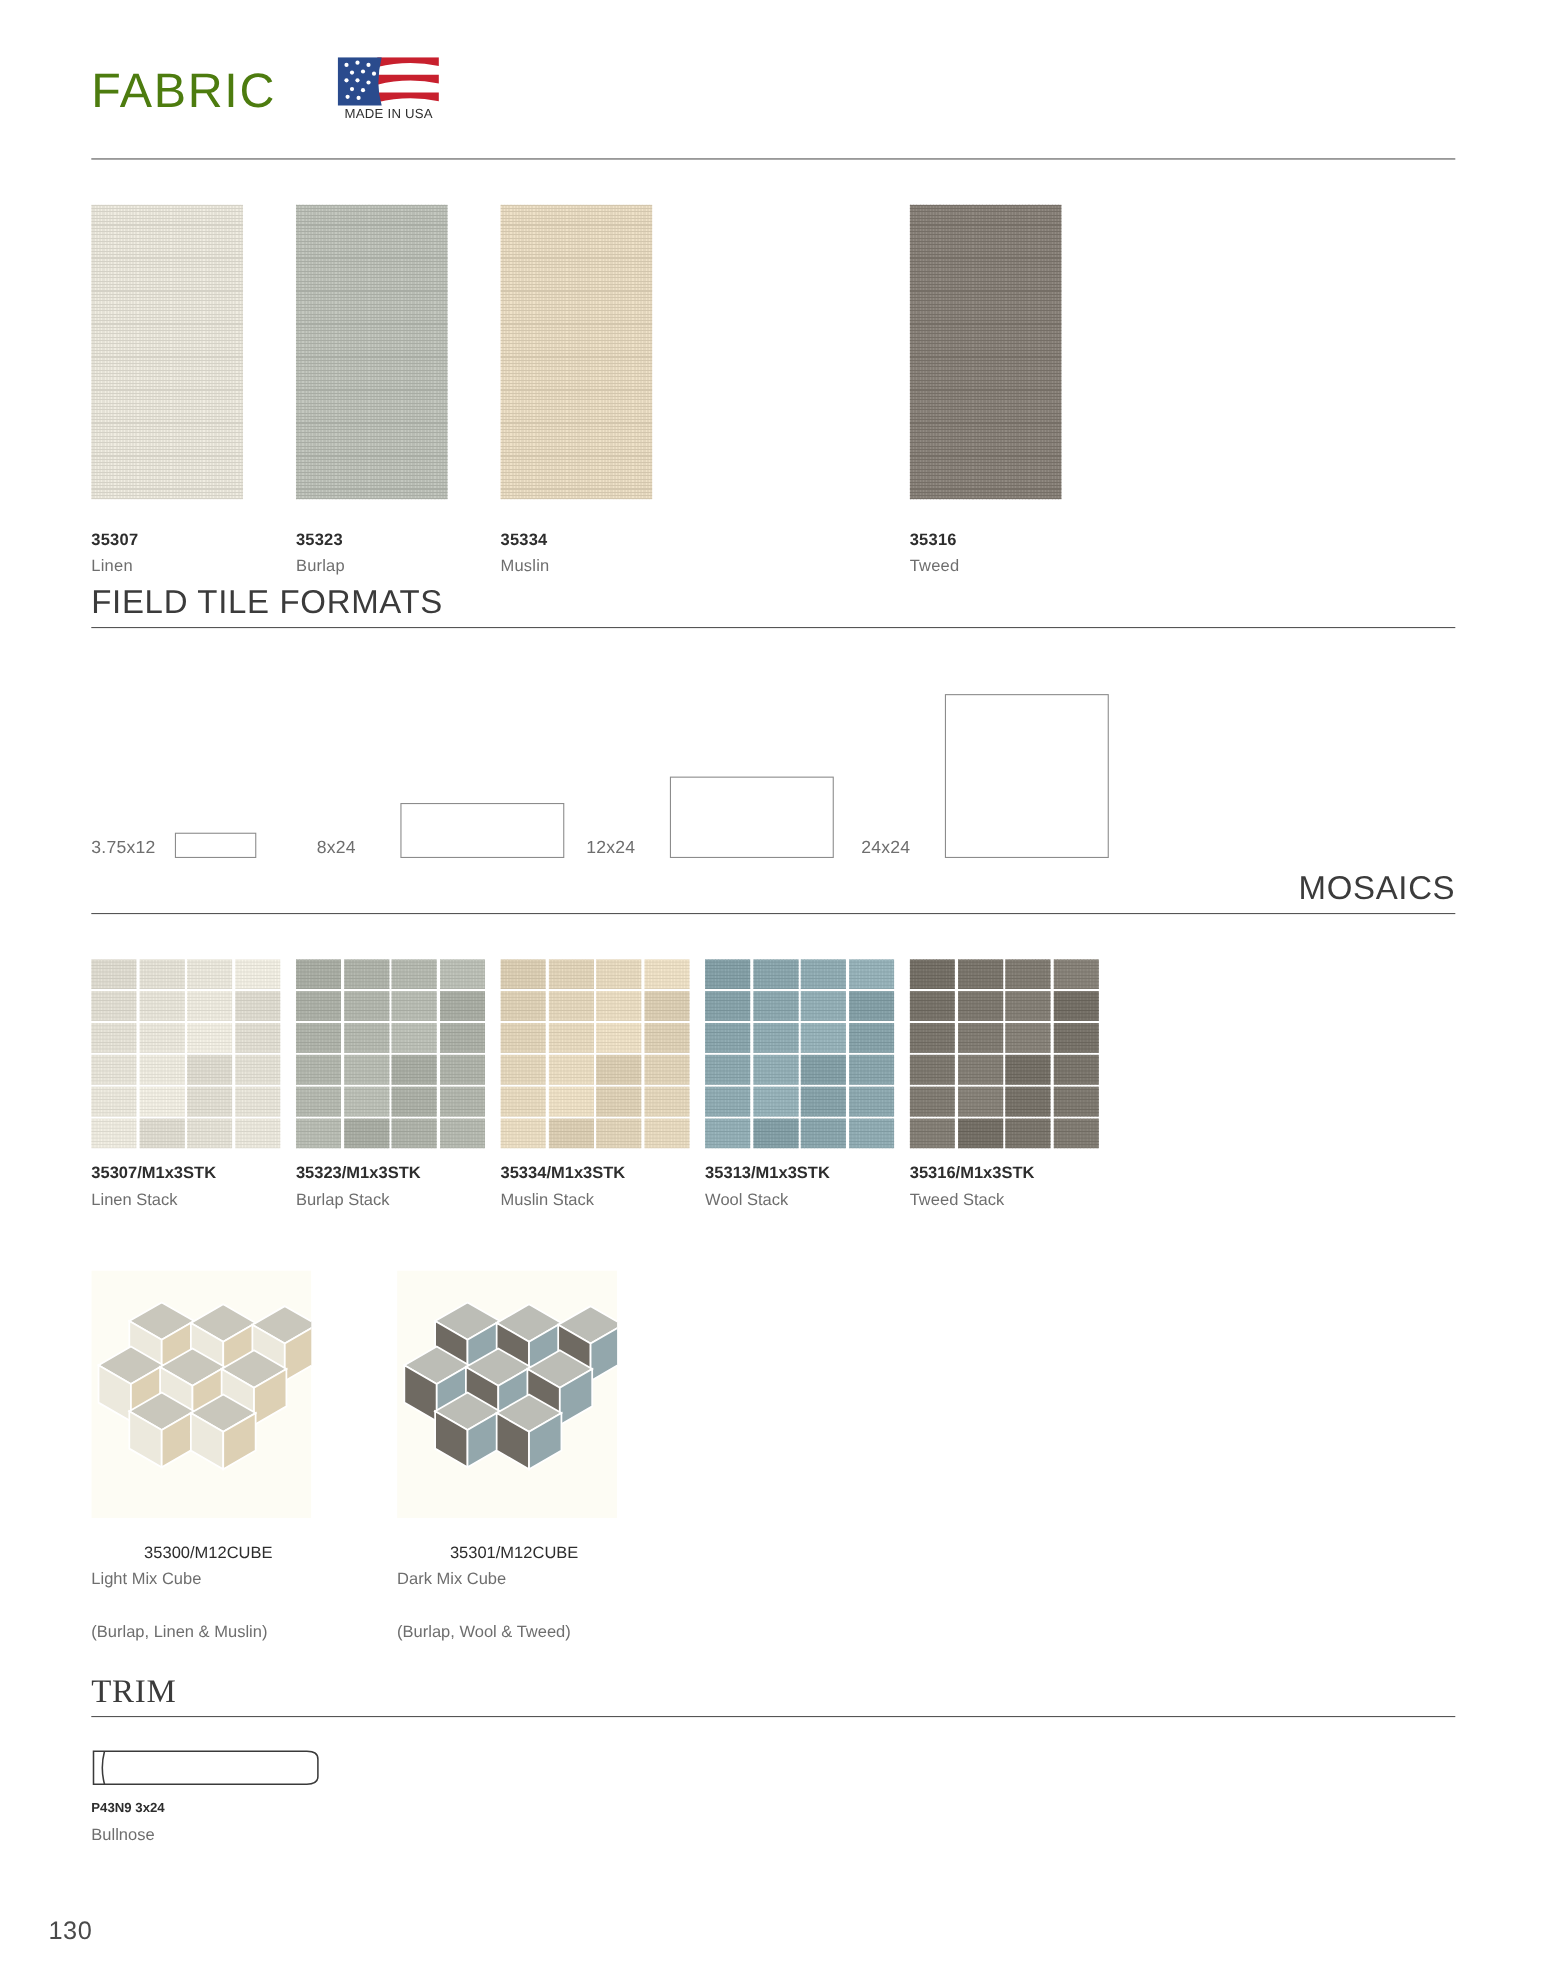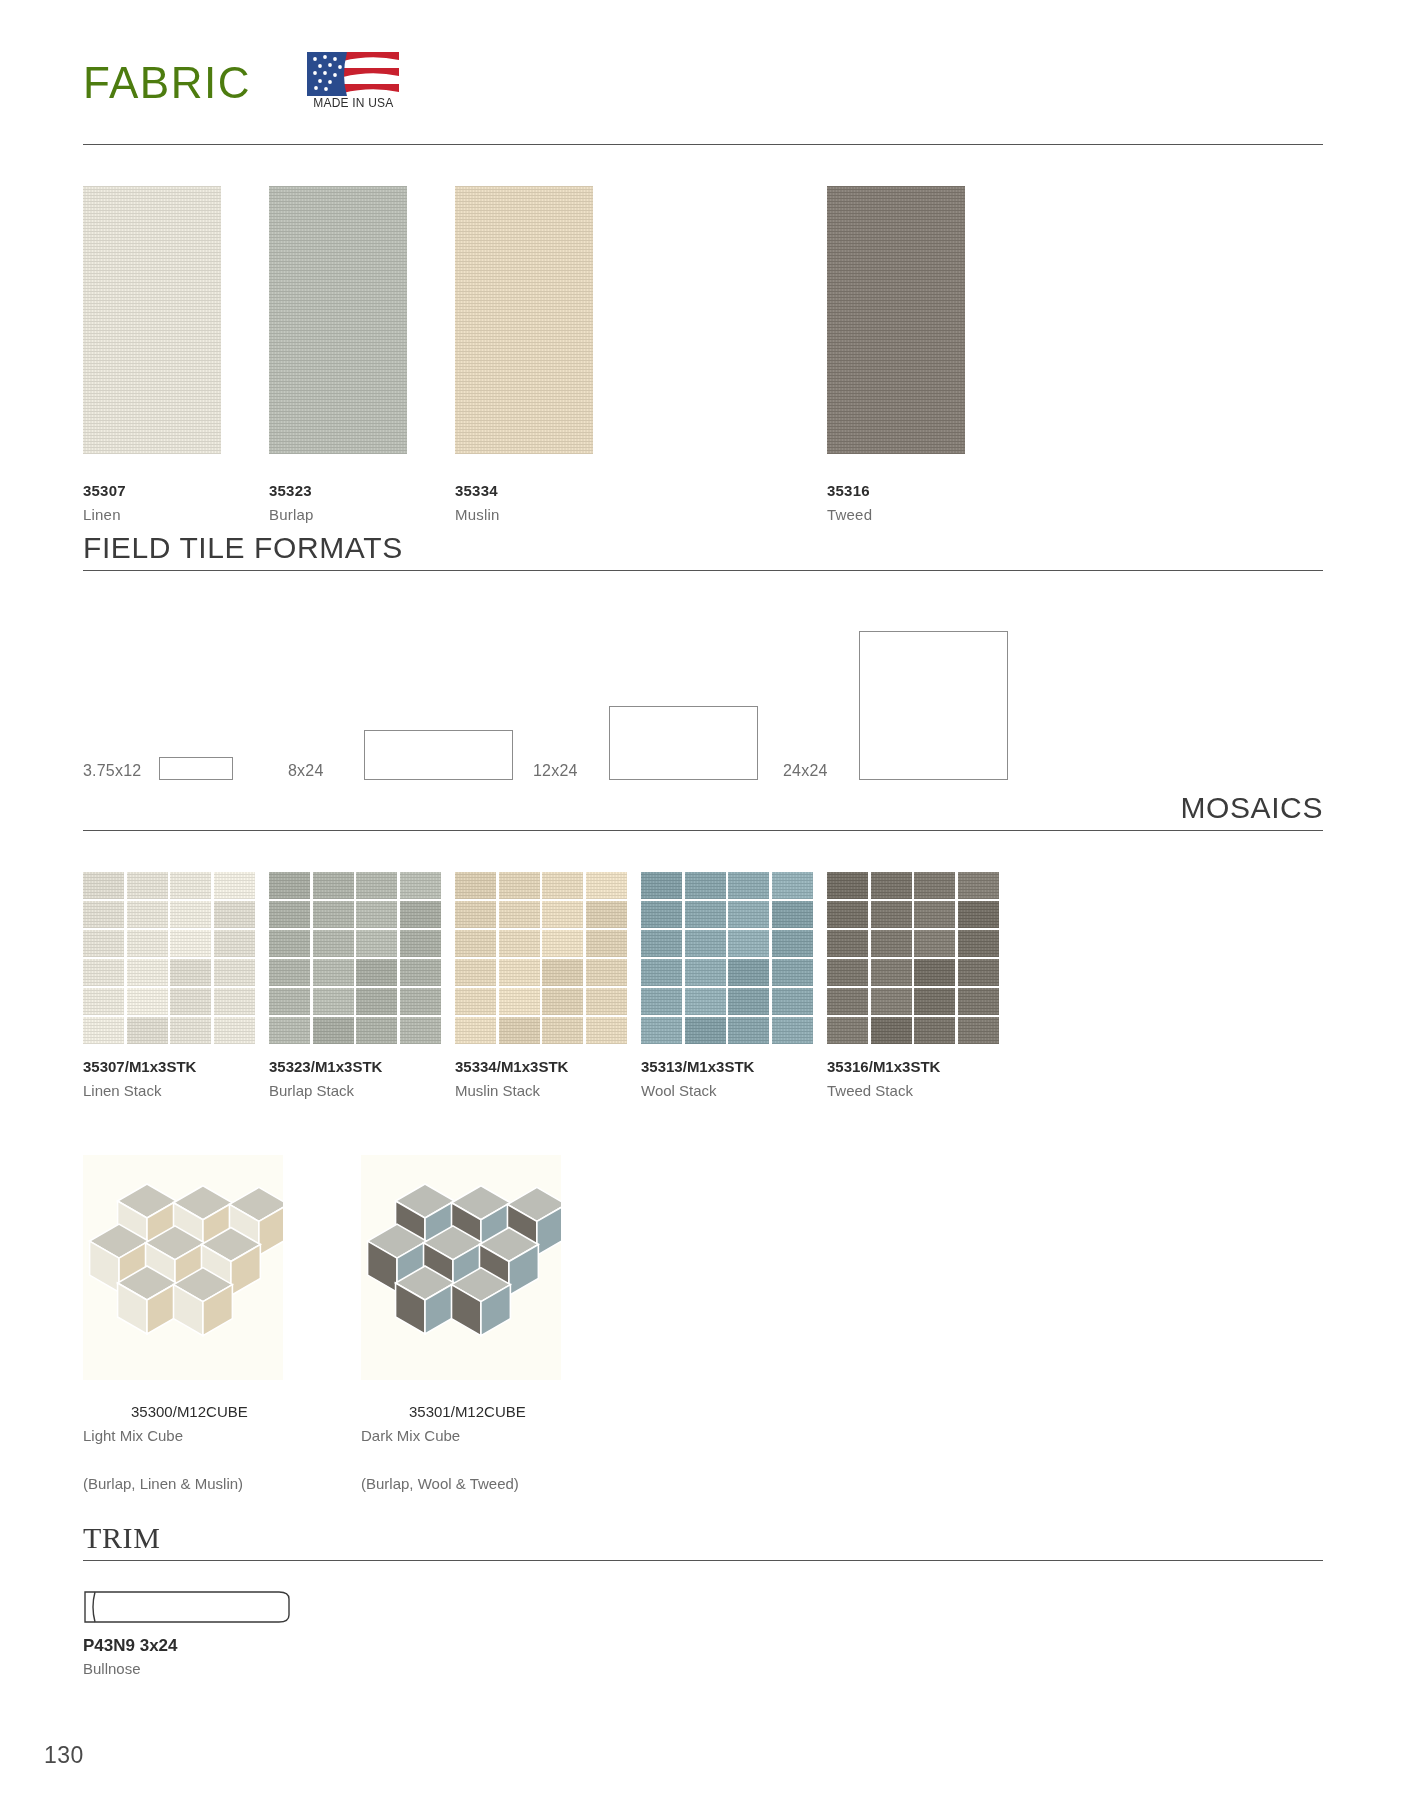--- a/index.html
+++ b/index.html
@@ -123,21 +123,21 @@
   .cube-mix {
     position:absolute; top:296px; left:0;
     font-size:15px; color:#6e6e6e; white-space:nowrap;margin-top:24px;
   }
 
   
   .trim-row { position:absolute; left:83px; top:1590px; width:1240px; height:120px; }
   .trim-art { position:absolute; left:0; top:0; width:210px; height:34px; }
   .trim-code {
     position:absolute; top:46px; left:0;
-    font-size:17px; font-weight:bold; color:#2d2d2d; white-space:nowrap;
+    font-size:12px; font-weight:bold; color:#2d2d2d; white-space:nowrap;
   }
   .trim-name {
     position:absolute; top:70px; left:0;
     font-size:15px; color:#6e6e6e; white-space:nowrap;
   }
 
   
   .page-number {
     position:absolute; left:44px; top:1742px;
     font-size:23px; font-weight:300; color:#4a4a4a; letter-spacing:.5px;

